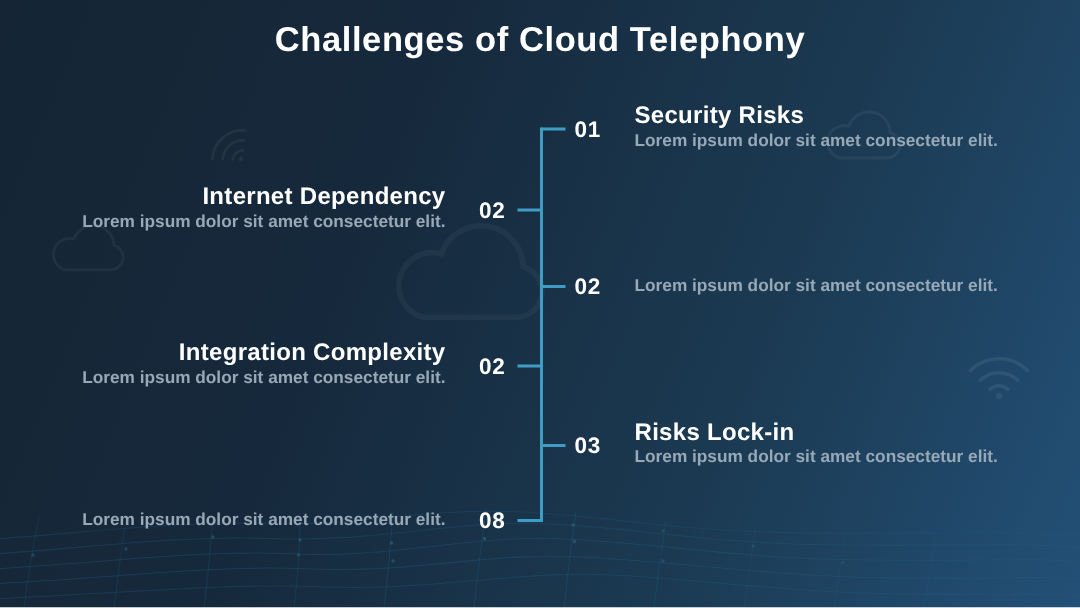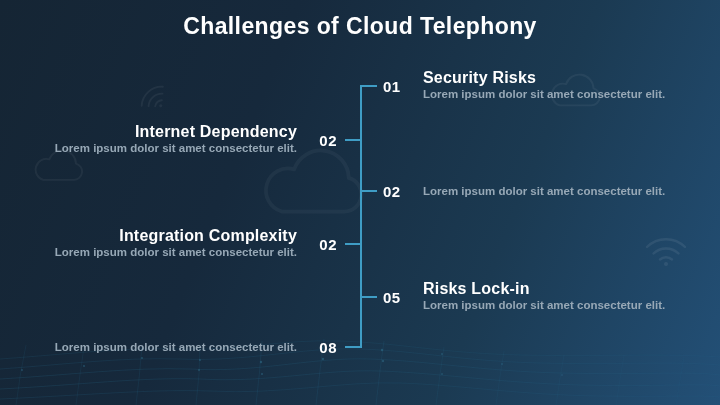--- a/index.html
+++ b/index.html
@@ -210,21 +210,21 @@
 
   <div class="item left" style="--cy:244px">
     <div class="num">02</div>
     <div class="txt">
       <div class="item-title">Integration Complexity</div>
       <div class="item-desc">Lorem ipsum dolor sit amet consectetur elit.</div>
     </div>
   </div>
 
   <div class="item right" style="--cy:297px">
-    <div class="num">05</div>
+    <div class="num">03</div>
     <div class="txt">
       <div class="item-title">Risks Lock-in</div>
       <div class="item-desc">Lorem ipsum dolor sit amet consectetur elit.</div>
     </div>
   </div>
 
   <div class="item left" style="--cy:347px">
     <div class="num">08</div>
     <div class="txt">
       <div class="item-desc">Lorem ipsum dolor sit amet consectetur elit.</div>

